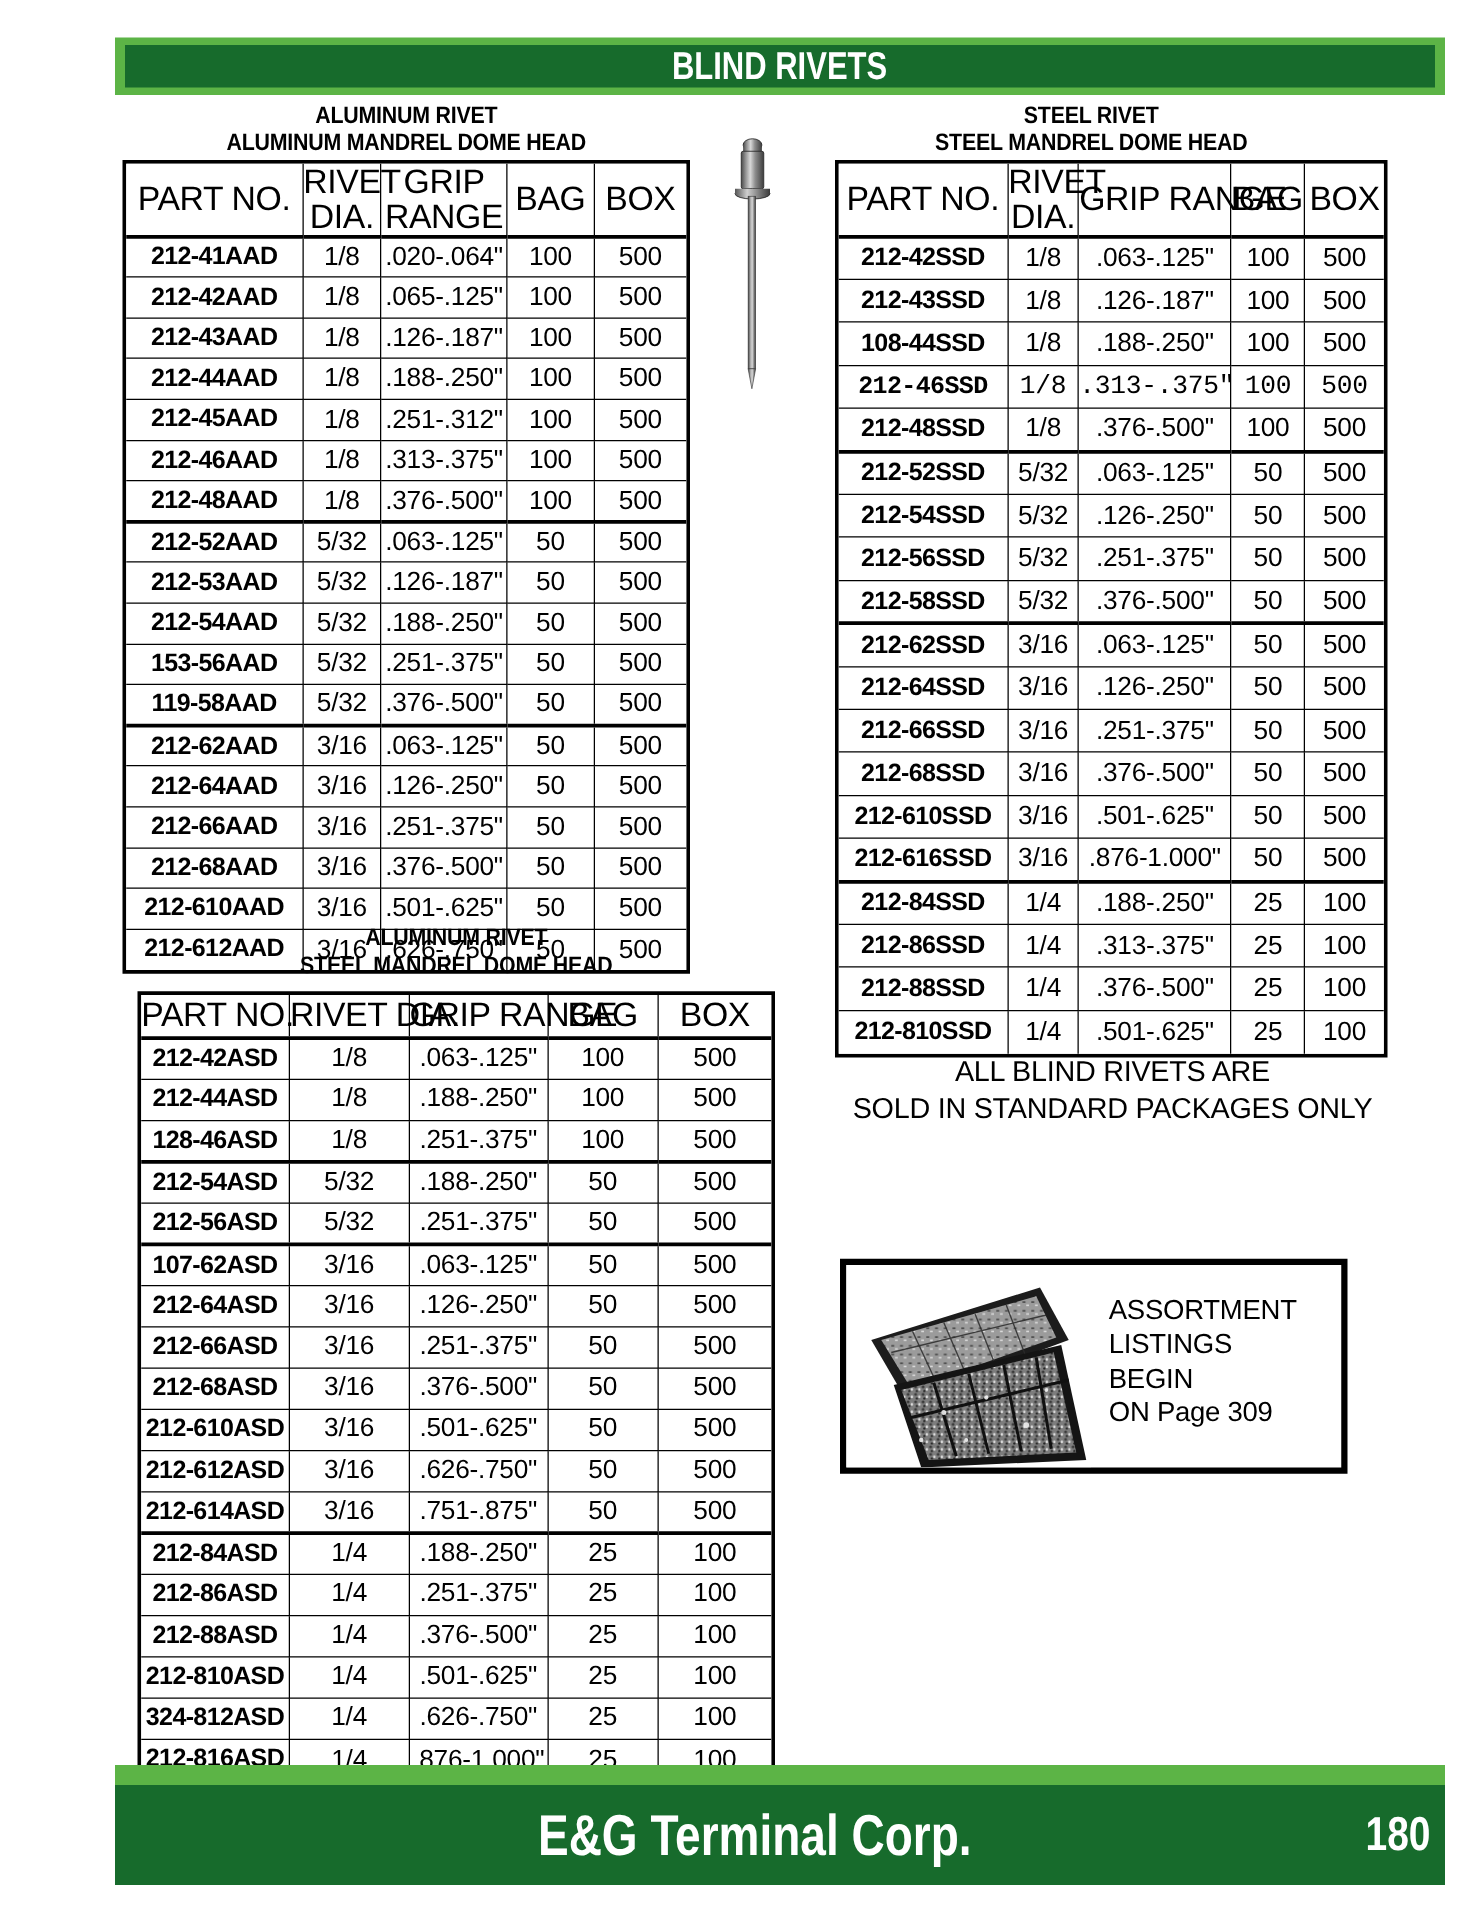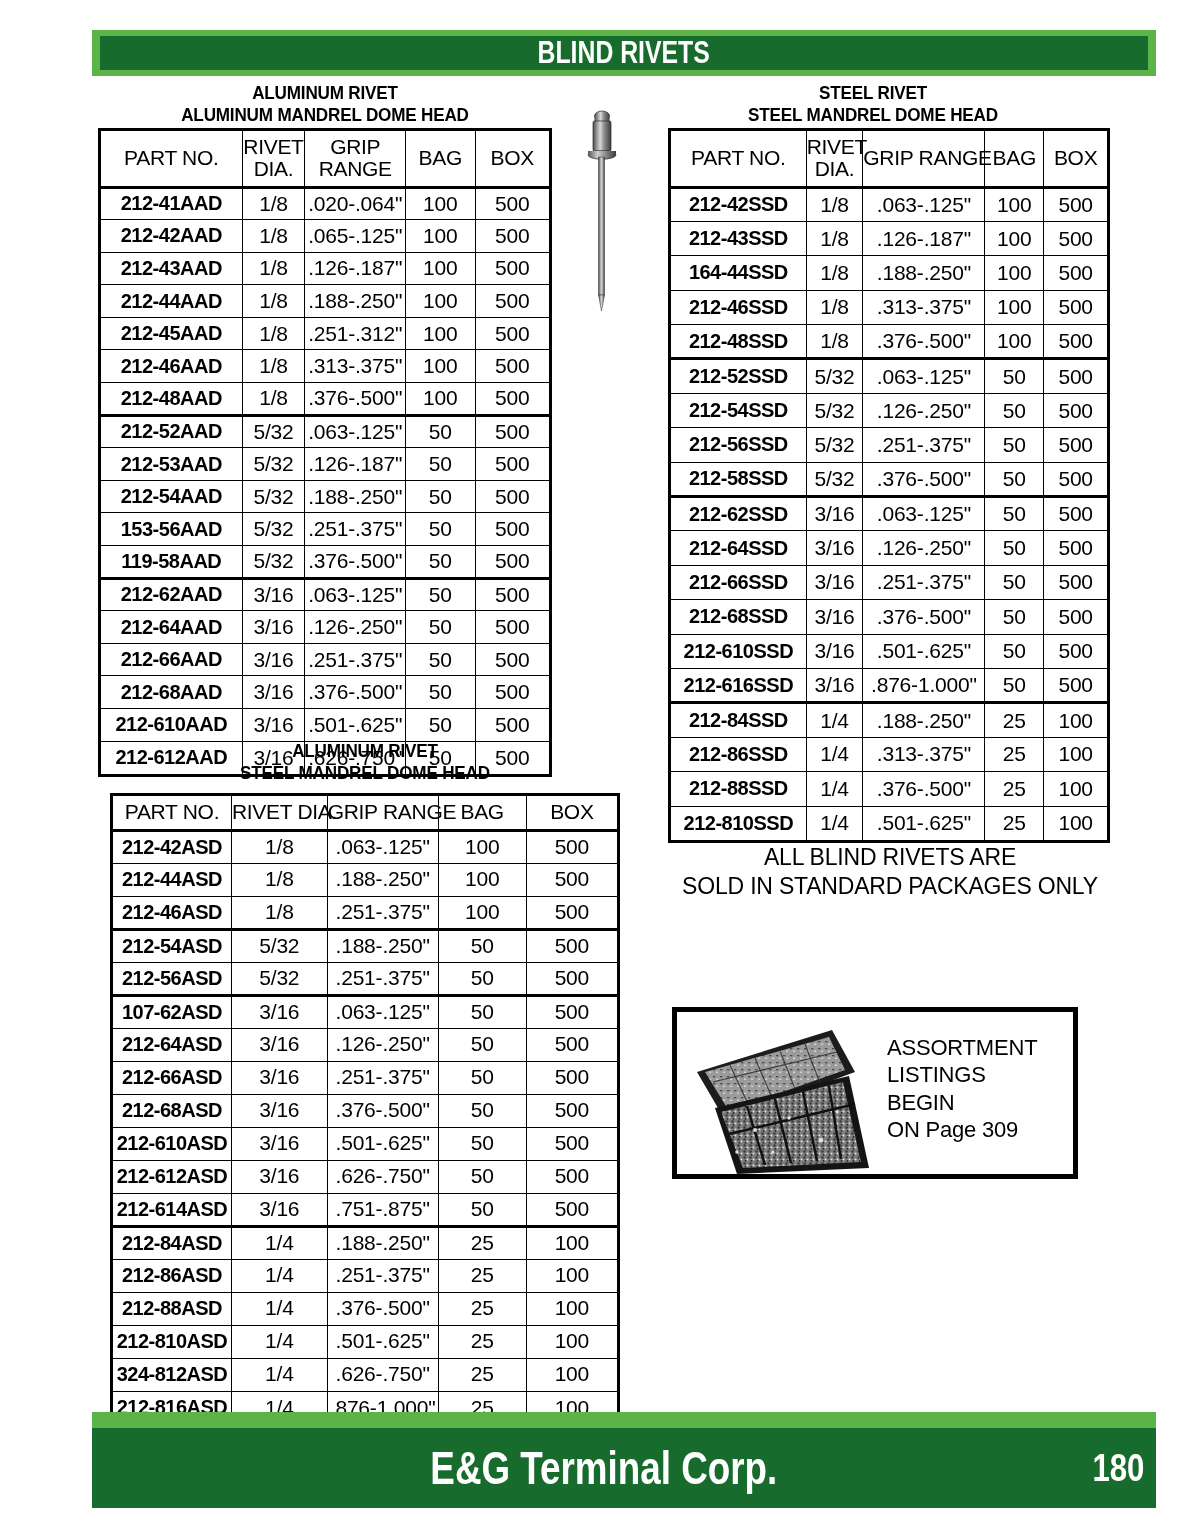--- a/index.html
+++ b/index.html
@@ -66,21 +66,21 @@
   table.rt td, table.rt th {
     border: 1.5px solid #000;
     text-align: center;
     font-weight: normal;
     font-size: 21px;
     padding: 0;
     line-height: 1.05;
     white-space: nowrap;
   }
   table.rt thead th {
-    font-size: 21px;
+    font-size: 27px;
     letter-spacing: -0.3px;
   }
   table.rt tbody td.pn {
     font-weight: bold;
     font-size: 20px;
     letter-spacing: -0.5px;
   }
   table.rt tbody td { font-size: 21px; letter-spacing: -0.2px; }
   table.rt tbody tr.grp td { border-top: 3.5px solid #000; }
   table.rt thead th { border-bottom: 3.5px solid #000; }
@@ -403,27 +403,27 @@
           <td>500</td>
         </tr>
         <tr style="height: 34.4px;">
           <td class="pn">212-43SSD</td>
           <td>1/8</td>
           <td>.126-.187"</td>
           <td>100</td>
           <td>500</td>
         </tr>
         <tr style="height: 34.4px;">
-          <td class="pn">164-44SSD</td>
+          <td class="pn">108-44SSD</td>
           <td>1/8</td>
           <td>.188-.250"</td>
           <td>100</td>
           <td>500</td>
         </tr>
-        <tr style="height: 34.4px;">
+        <tr style="height: 34.4px; font-family: Liberation Mono, monospace;">
           <td class="pn">212-46SSD</td>
           <td>1/8</td>
           <td>.313-.375"</td>
           <td>100</td>
           <td>500</td>
         </tr>
         <tr style="height: 34.4px;">
           <td class="pn">212-48SSD</td>
           <td>1/8</td>
           <td>.376-.500"</td>
@@ -574,21 +574,21 @@
           <td>500</td>
         </tr>
         <tr style="height: 33px;">
           <td class="pn">212-44ASD</td>
           <td>1/8</td>
           <td>.188-.250"</td>
           <td>100</td>
           <td>500</td>
         </tr>
         <tr style="height: 33px;">
-          <td class="pn">212-46ASD</td>
+          <td class="pn">128-46ASD</td>
           <td>1/8</td>
           <td>.251-.375"</td>
           <td>100</td>
           <td>500</td>
         </tr>
         <tr class="grp" style="height: 33px;">
           <td class="pn">212-54ASD</td>
           <td>5/32</td>
           <td>.188-.250"</td>
           <td>50</td>

